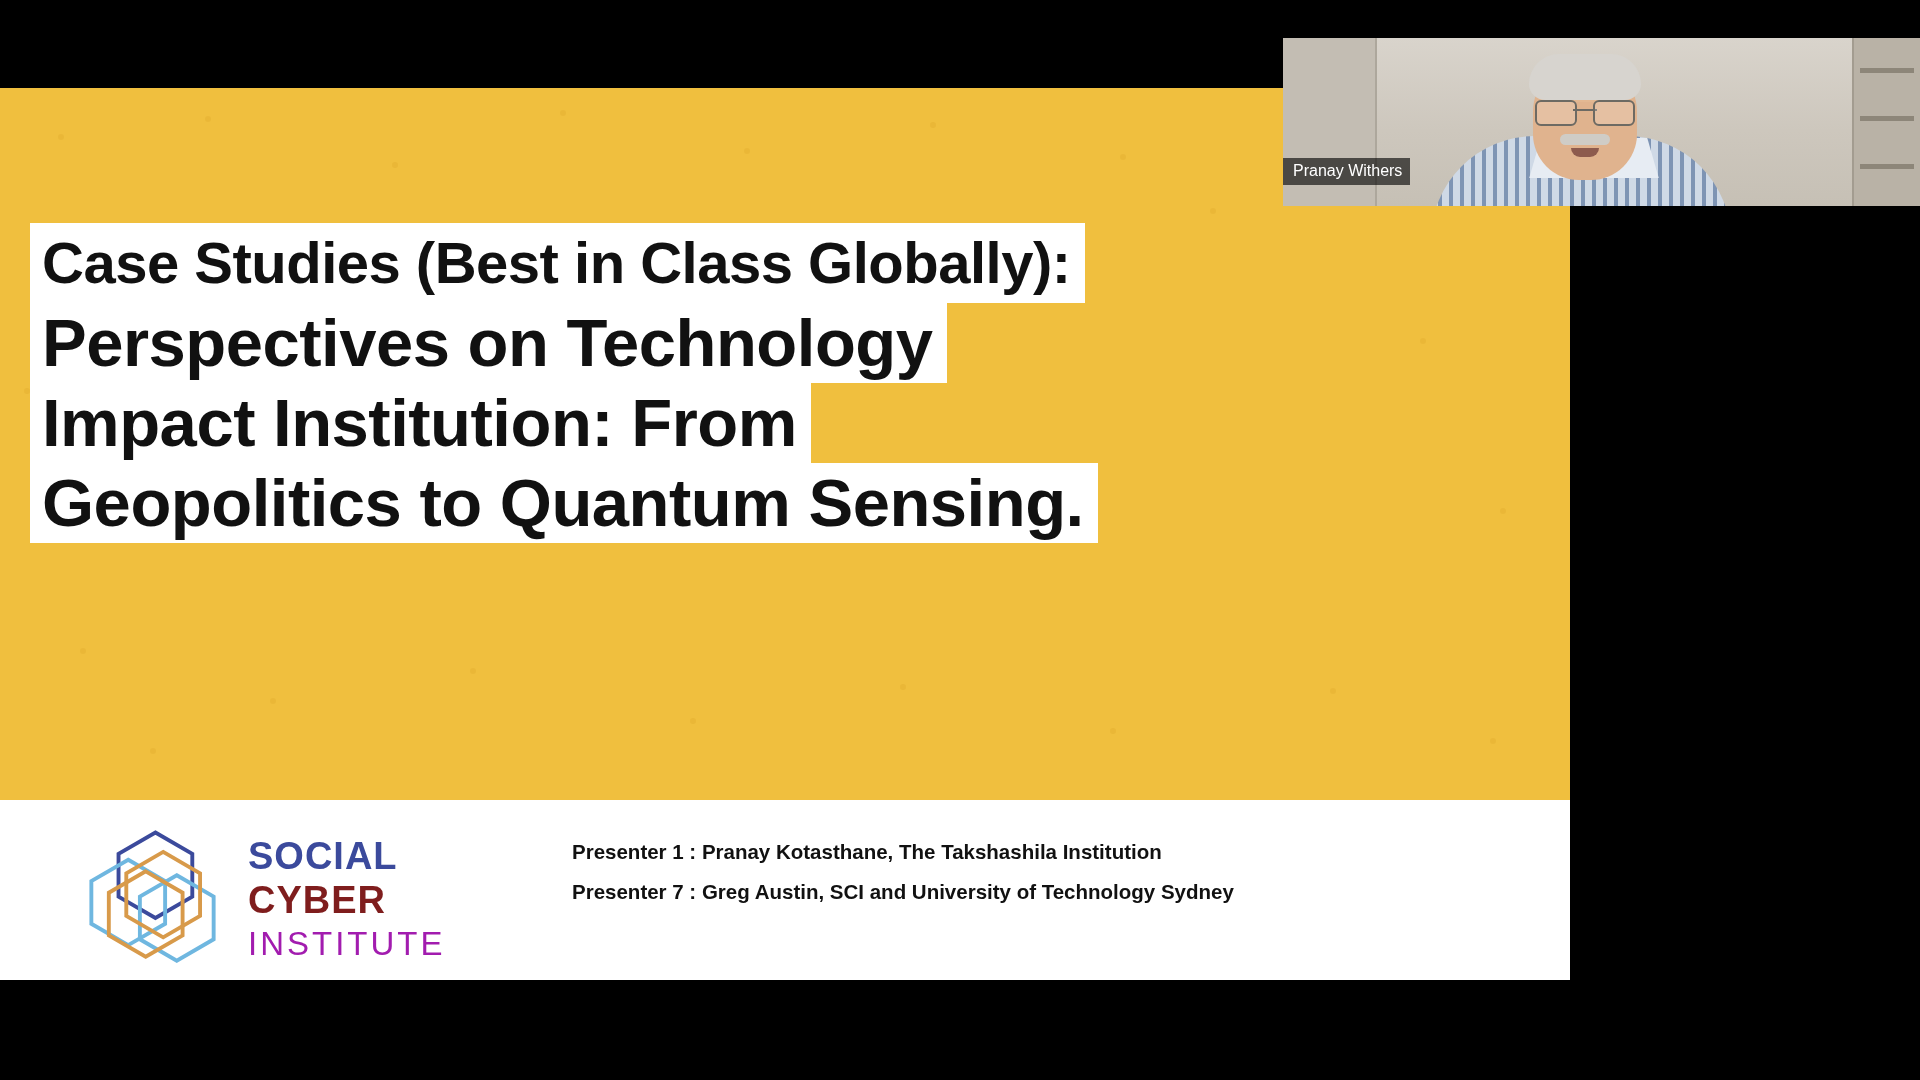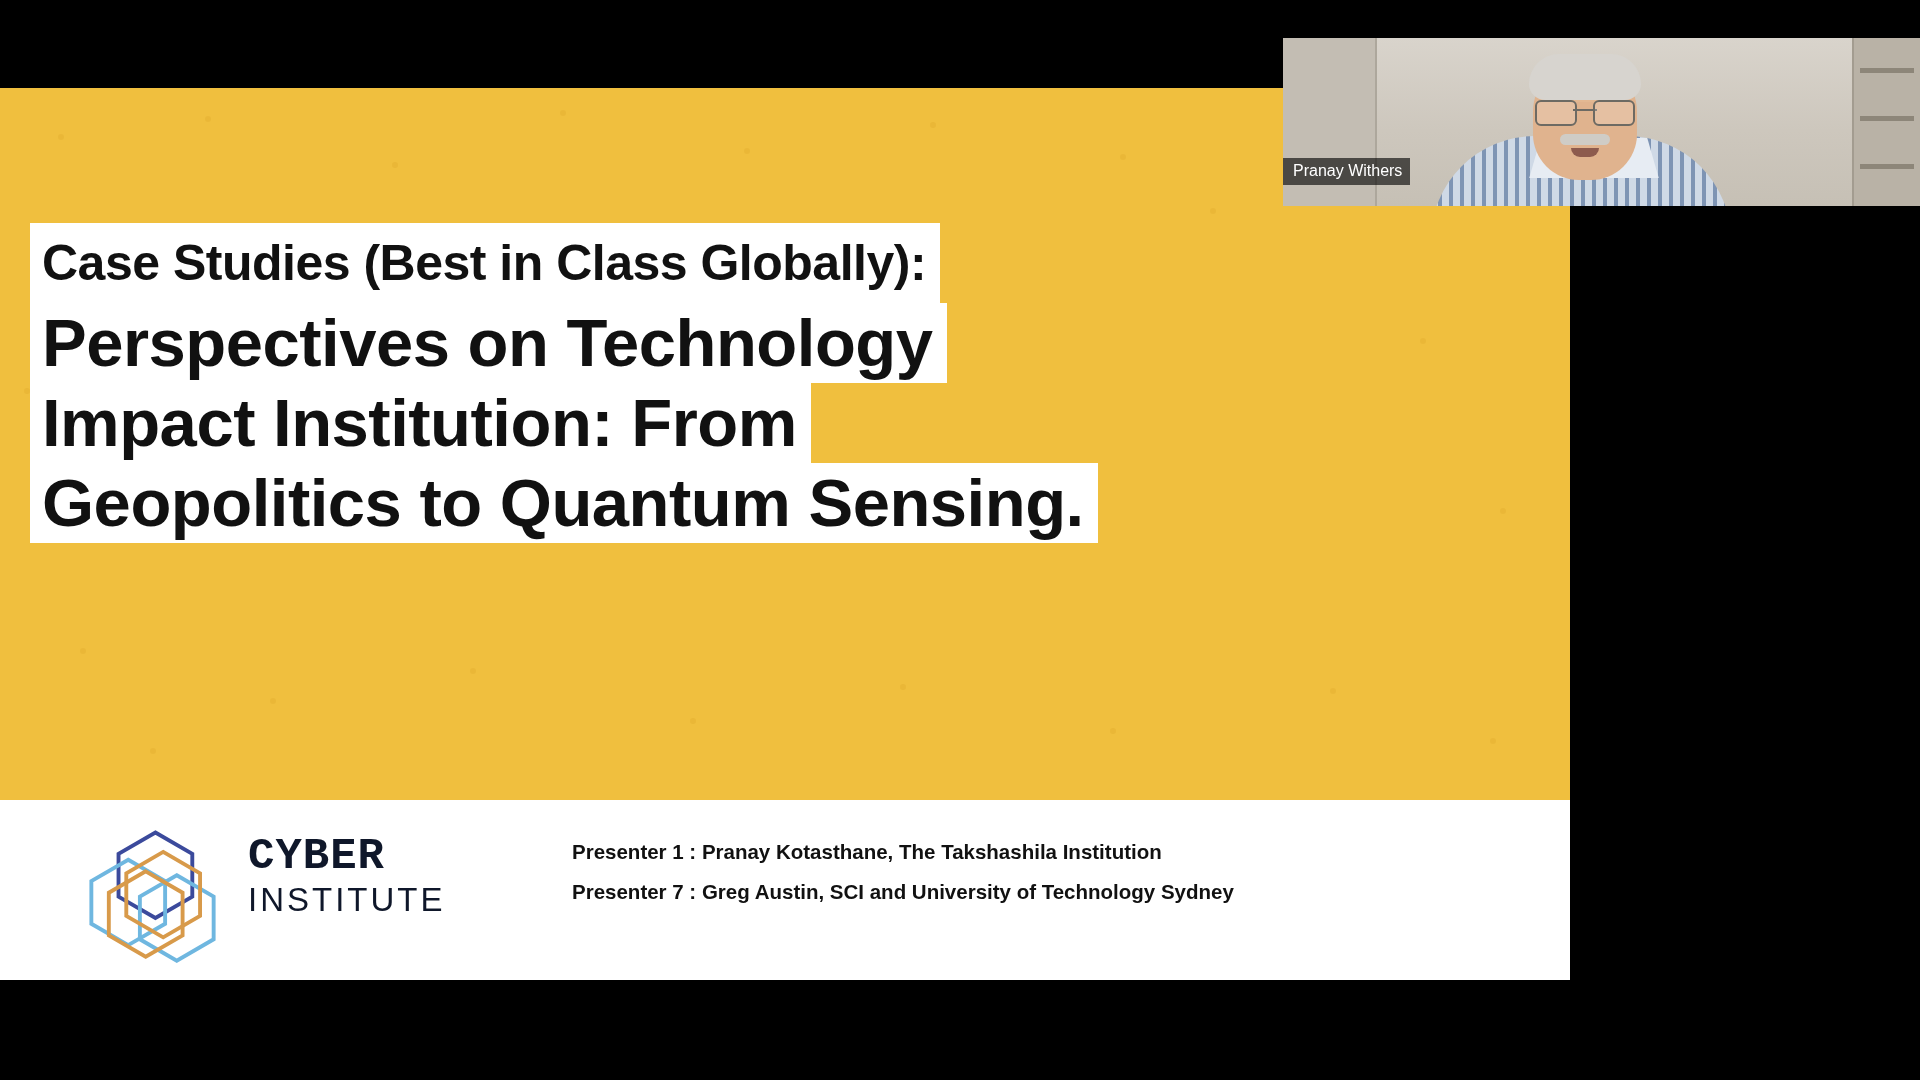--- a/index.html
+++ b/index.html
@@ -65,21 +65,21 @@
     display: table;
     background: #ffffff;
     color: #111111;
     font-size: 67px;
     line-height: 80px;
     font-weight: bold;
     letter-spacing: -0.5px;
     padding: 0 14px 0 12px;
     white-space: nowrap;
   }
-  .title-line.l1 { font-size: 50px; padding-left: 12px; }
+  .title-line.l1 { font-size: 58px; padding-left: 12px; }
   .title-line.l2 { }
   .title-line.l3 { }
   .title-line.l4 { }
 
   
   .footer-band {
     position: absolute;
     left: 0;
     bottom: 0;
     width: 1570px;
@@ -106,22 +106,22 @@
   .logo-text {
     position: absolute;
     left: 178px;
     top: 22px;
     color: #3b4a9c;
     font-weight: bold;
     line-height: 44px;
     letter-spacing: 1px;
   }
   .logo-text .l-social { font-size: 38px; color: #3b4a9c; }
-  .logo-text .l-cyber  { font-size: 44px; color: #0f172a; font-family: Liberation Mono, monospace; }
-  .logo-text .l-inst   { font-size: 33px; color: #0f172a; font-weight: normal; letter-spacing: 3px; }
+  .logo-text .l-cyber  { font-size: 38px; color: #7f1d1d; }
+  .logo-text .l-inst   { font-size: 33px; color: #a21caf; font-weight: normal; letter-spacing: 3px; }
 
   .credits {
     position: absolute;
     left: 572px;
     top: 32px;
     color: #111;
   }
   .credit-line {
     font-size: 20.5px;
     font-weight: bold;
@@ -338,20 +338,21 @@
           <svg class="logo-mark" viewBox="0 0 170 170">
             <g fill="none" stroke-width="4">
               <polygon points="88,16 126,38 126,82 88,104 50,82 50,38" stroke="#3b4a9c"></polygon>
               <polygon points="60,44 98,66 98,110 60,132 22,110 22,66" stroke="#6fb7e0"></polygon>
               <polygon points="110,60 148,82 148,126 110,148 72,126 72,82" stroke="#6fb7e0"></polygon>
               <polygon points="78,56 116,78 116,122 78,144 40,122 40,78" stroke="#d89a4a"></polygon>
               <polygon points="96,36 134,58 134,102 96,124 58,102 58,58" stroke="#d89a4a"></polygon>
             </g>
           </svg>
           <div class="logo-text">
+            <div class="l-social">SOCIAL</div>
             <div class="l-cyber">CYBER</div>
             <div class="l-inst">INSTITUTE</div>
           </div>
         </div>
 
         <div class="credits">
           <div class="credit-line">Presenter 1 : Pranay Kotasthane, The Takshashila Institution</div>
           <div class="credit-line">Presenter 7 : Greg Austin, SCI and University of Technology Sydney</div>
         </div>
 

